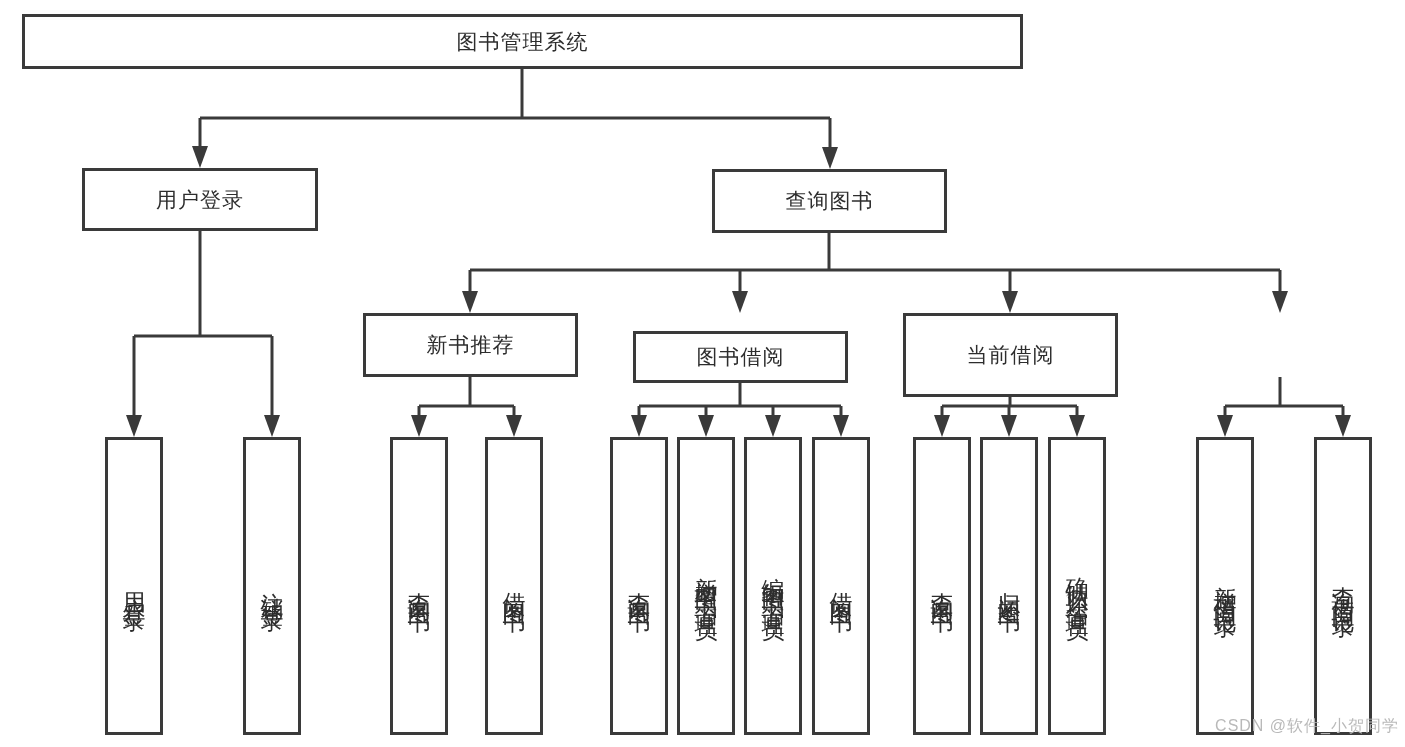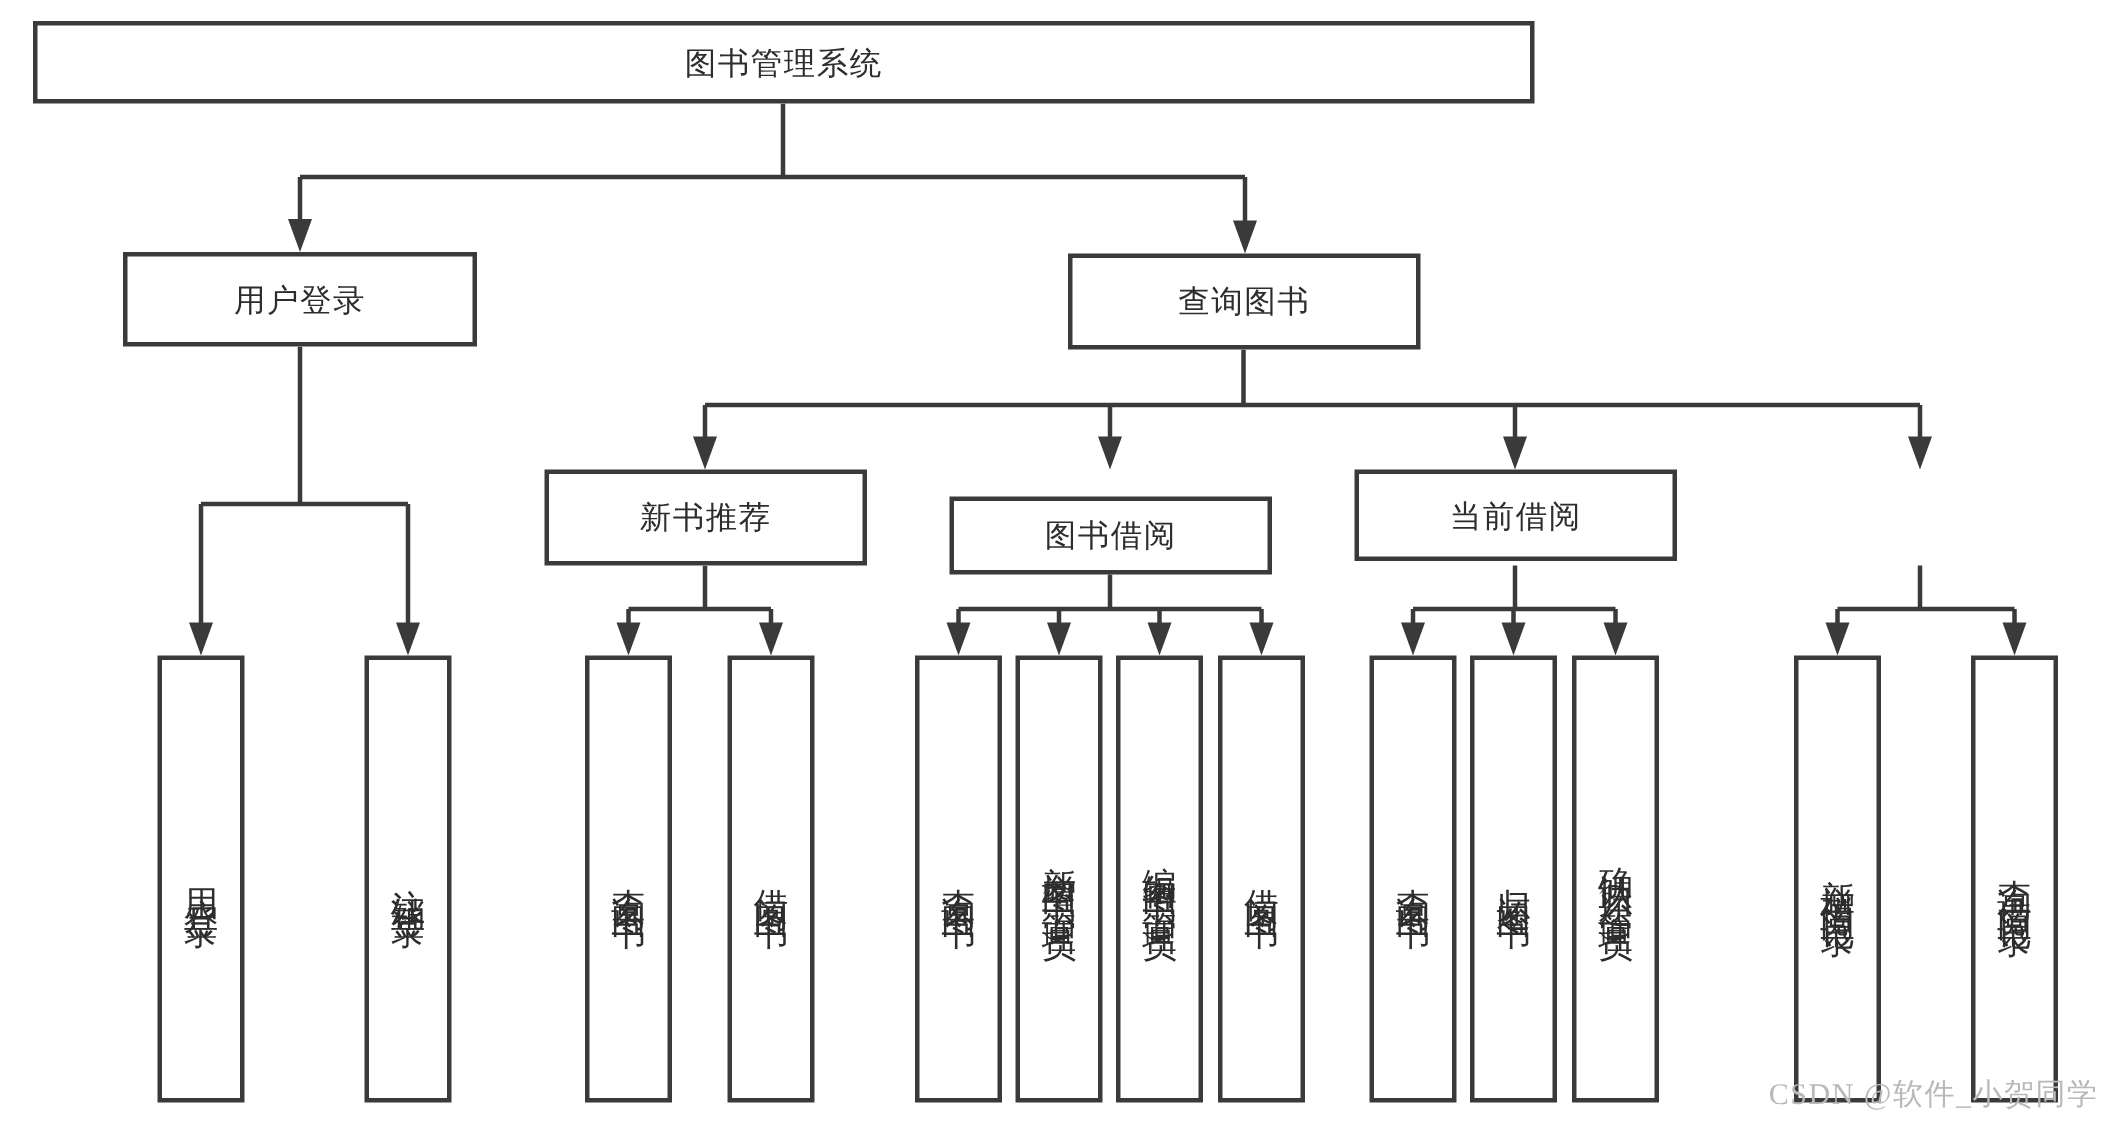--- a/index.html
+++ b/index.html
@@ -1,21 +1,21 @@
 <!DOCTYPE html>
 <html><head>
 <meta charset="utf-8">
 <title>图书管理系统</title>
 <style>
   html,body{margin:0;padding:0;background:#ffffff;}
   .canvas{
     position:relative;
     width:1405px;height:747px;
     background:#ffffff;
-    font-family:Liberation Serif, serif;
+    font-family:Liberation Sans, sans-serif;
     overflow:hidden;
   }
   .connectors{position:absolute;left:0;top:0;z-index:1;}
   .box{
     position:absolute;
     box-sizing:border-box;
     background:#ffffff;
     border:3px solid #3a3a3a;
     display:flex;align-items:center;justify-content:center;
     color:#2d2d2d;
@@ -30,32 +30,32 @@
     line-height:1;
     color:#2d2d2d;
   }
   .leaf{width:58px;top:437px;height:298px;}
   
   .root{left:22px;top:14px;width:1001px;height:55px;}
   .n-user-login{left:82px;top:168px;width:236px;height:63px;}
   .n-book-mgmt{left:712px;top:169px;width:235px;height:64px;}
   .n-l3a{left:363px;top:313px;width:215px;height:64px;}
   .n-l3b{left:633px;top:331px;width:215px;height:52px;}
-  .n-l3c{left:903px;top:313px;width:215px;height:61px;}
+  .n-l3c{left:903px;top:313px;width:215px;height:84px;}
   .n-l3d{left:1172px;top:313px;width:216px;height:64px;}
   .lf1{left:105px;}  .lf2{left:243px;}
   .lf3{left:390px;}  .lf4{left:485px;}
   .lf5{left:610px;}  .lf6{left:677px;}
   .lf7{left:744px;}  .lf8{left:812px;}
   .lf9{left:913px;}  .lf10{left:980px;} .lf11{left:1048px;}
   .lf12{left:1196px;} .lf13{left:1314px;}
   .watermark{
     position:absolute;
     right:6px;top:716px;
-    font-size:20px;
+    font-size:16px;
     color:#b9b9b9;
     z-index:5;
     white-space:nowrap;
     letter-spacing:1px;
     margin-left:24px;
   }
   .line{stroke:#3a3a3a;stroke-width:3;fill:none;}
   .arrow{fill:#3a3a3a;stroke:none;}
 </style>
 </head>

